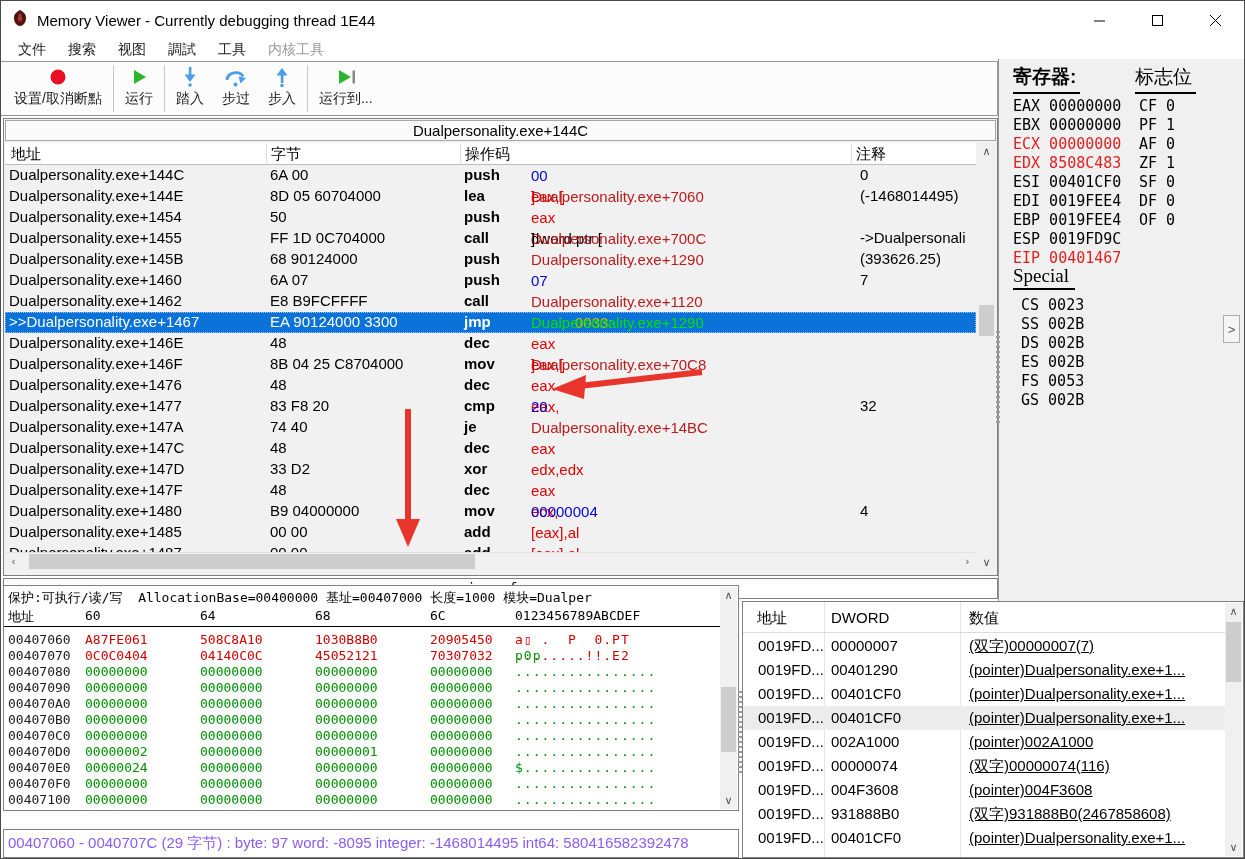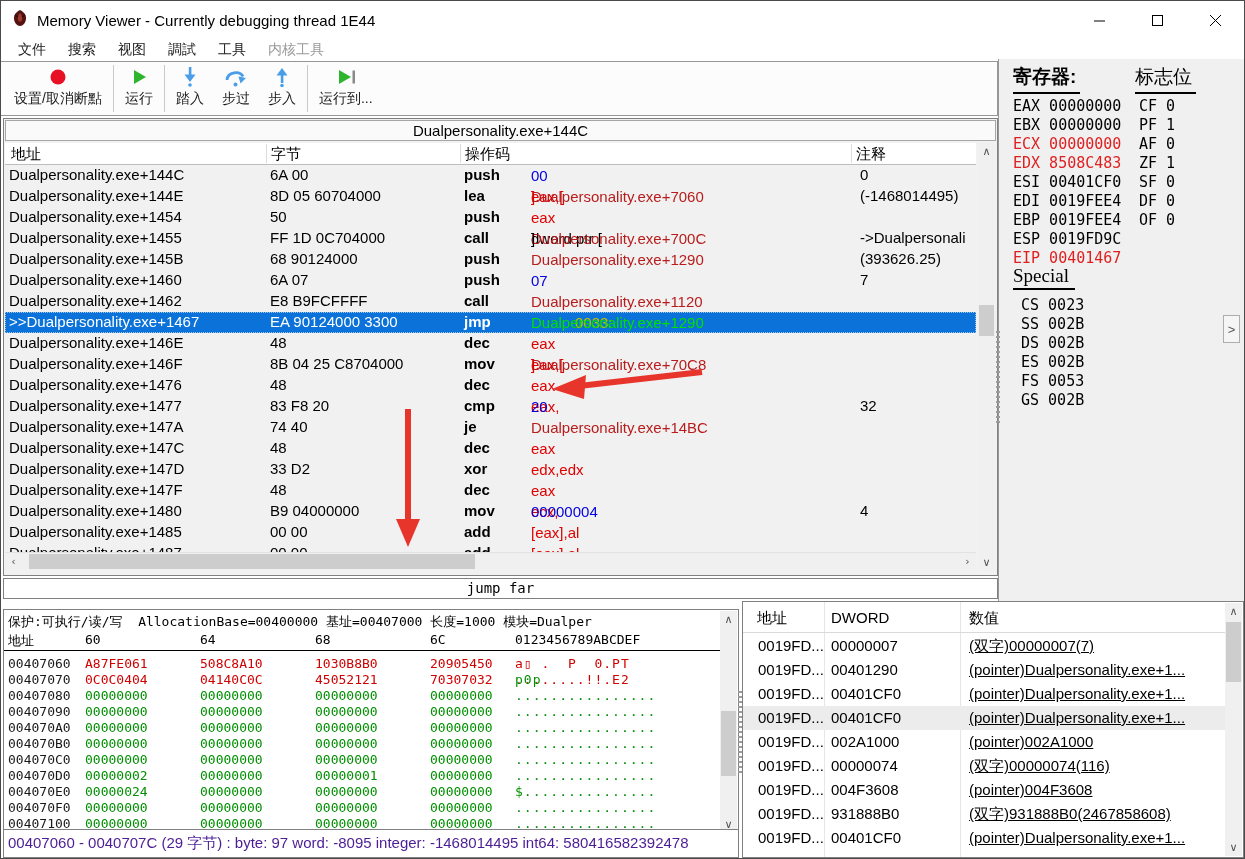--- a/index.html
+++ b/index.html
@@ -59,35 +59,35 @@
   .sb { background:#f0f0f0; position:absolute; }
   .sb-arrow { position:absolute; width:17px; height:17px; color:#505050; font-size:11px; display:flex; align-items:center; justify-content:center; font-family:"DejaVu Sans",sans-serif; }
   .sb-thumb { position:absolute; background:#cdcdcd; }
   .d-vscroll { right:2px; top:24px; width:17px; height:428px; }
   .d-hscroll { left:1px; top:433px; width:971px; height:17px; border-top:1px solid #e2e2e2; }
 
   
   .jumpfar { position:absolute; left:2px; top:577px; width:995px; height:21px; border:1px solid #808080; background:#fff; text-align:center; font-family:"DejaVu Sans Mono",monospace; font-size:14px; line-height:19px; color:#000; }
 
   
-  .hexpanel { position:absolute; left:2px; top:608px; width:736px; height:226px; border:1px solid #808080; background:#fff; font-family:"DejaVu Sans Mono",monospace; font-size:13px; }
+  .hexpanel { position:absolute; left:2px; top:584px; width:736px; height:226px; border:1px solid #808080; background:#fff; font-family:"DejaVu Sans Mono",monospace; font-size:13px; }
   .hex-info { position:absolute; left:4px; top:3px; width:710px; white-space:pre; overflow:hidden; color:#000; }
   .hex-colline { position:absolute; left:0; top:21px; width:717px; height:20px; border-bottom:1px solid #000; color:#000; }
   .hex-colline span { position:absolute; top:1px; }
   .hex-rows { position:absolute; left:0; top:46px; width:717px; height:178px; overflow:hidden; }
   .hex-row { position:relative; height:16px; white-space:pre; }
   .hex-row span { position:absolute; top:0; }
   .hx-addr { left:4px; color:#1a1a1a; }
   .hx-d0 { left:81px; } .hx-d1 { left:196px; } .hx-d2 { left:311px; } .hx-d3 { left:426px; }
   .hx-ascii { left:511px; letter-spacing:1px; }
   .hx-red { color:#d00000; } .hx-green { color:#009000; }
   .hex-vscroll { right:1px; top:1px; width:17px; height:222px; }
 
   
-  .statusbar { position:absolute; left:2px; top:828px; width:736px; height:29px; border:1px solid #808080; background:#fff; font-size:15px; line-height:26px; padding-left:4px; white-space:nowrap; overflow:hidden; color:#4c1d95; }
+  .statusbar { position:absolute; left:2px; top:828px; width:736px; height:29px; border:1px solid #808080; background:#fff; font-size:15px; line-height:26px; padding-left:4px; white-space:nowrap; overflow:hidden; color:#8b5cf6; }
 
   
   .stackpanel { position:absolute; left:741px; top:600px; width:502px; height:257px; border:1px solid #808080; background:#fff; font-size:15px; }
   .st-colsep { position:absolute; top:0; bottom:0; width:1px; background:#e6e6e6; }
   .st-hdr { position:absolute; left:0; top:0; width:482px; height:31px; border-bottom:1px solid #dadada; }
   .st-hdr span { position:absolute; top:7px; color:#000; }
   .st-rows { position:absolute; left:0; top:32px; width:482px; height:222px; overflow:hidden; }
   .st-row { position:relative; height:24px; white-space:nowrap; }
   .st-row span { position:absolute; top:3px; color:#000; }
   .st-row.hl { background:#ececec; }

